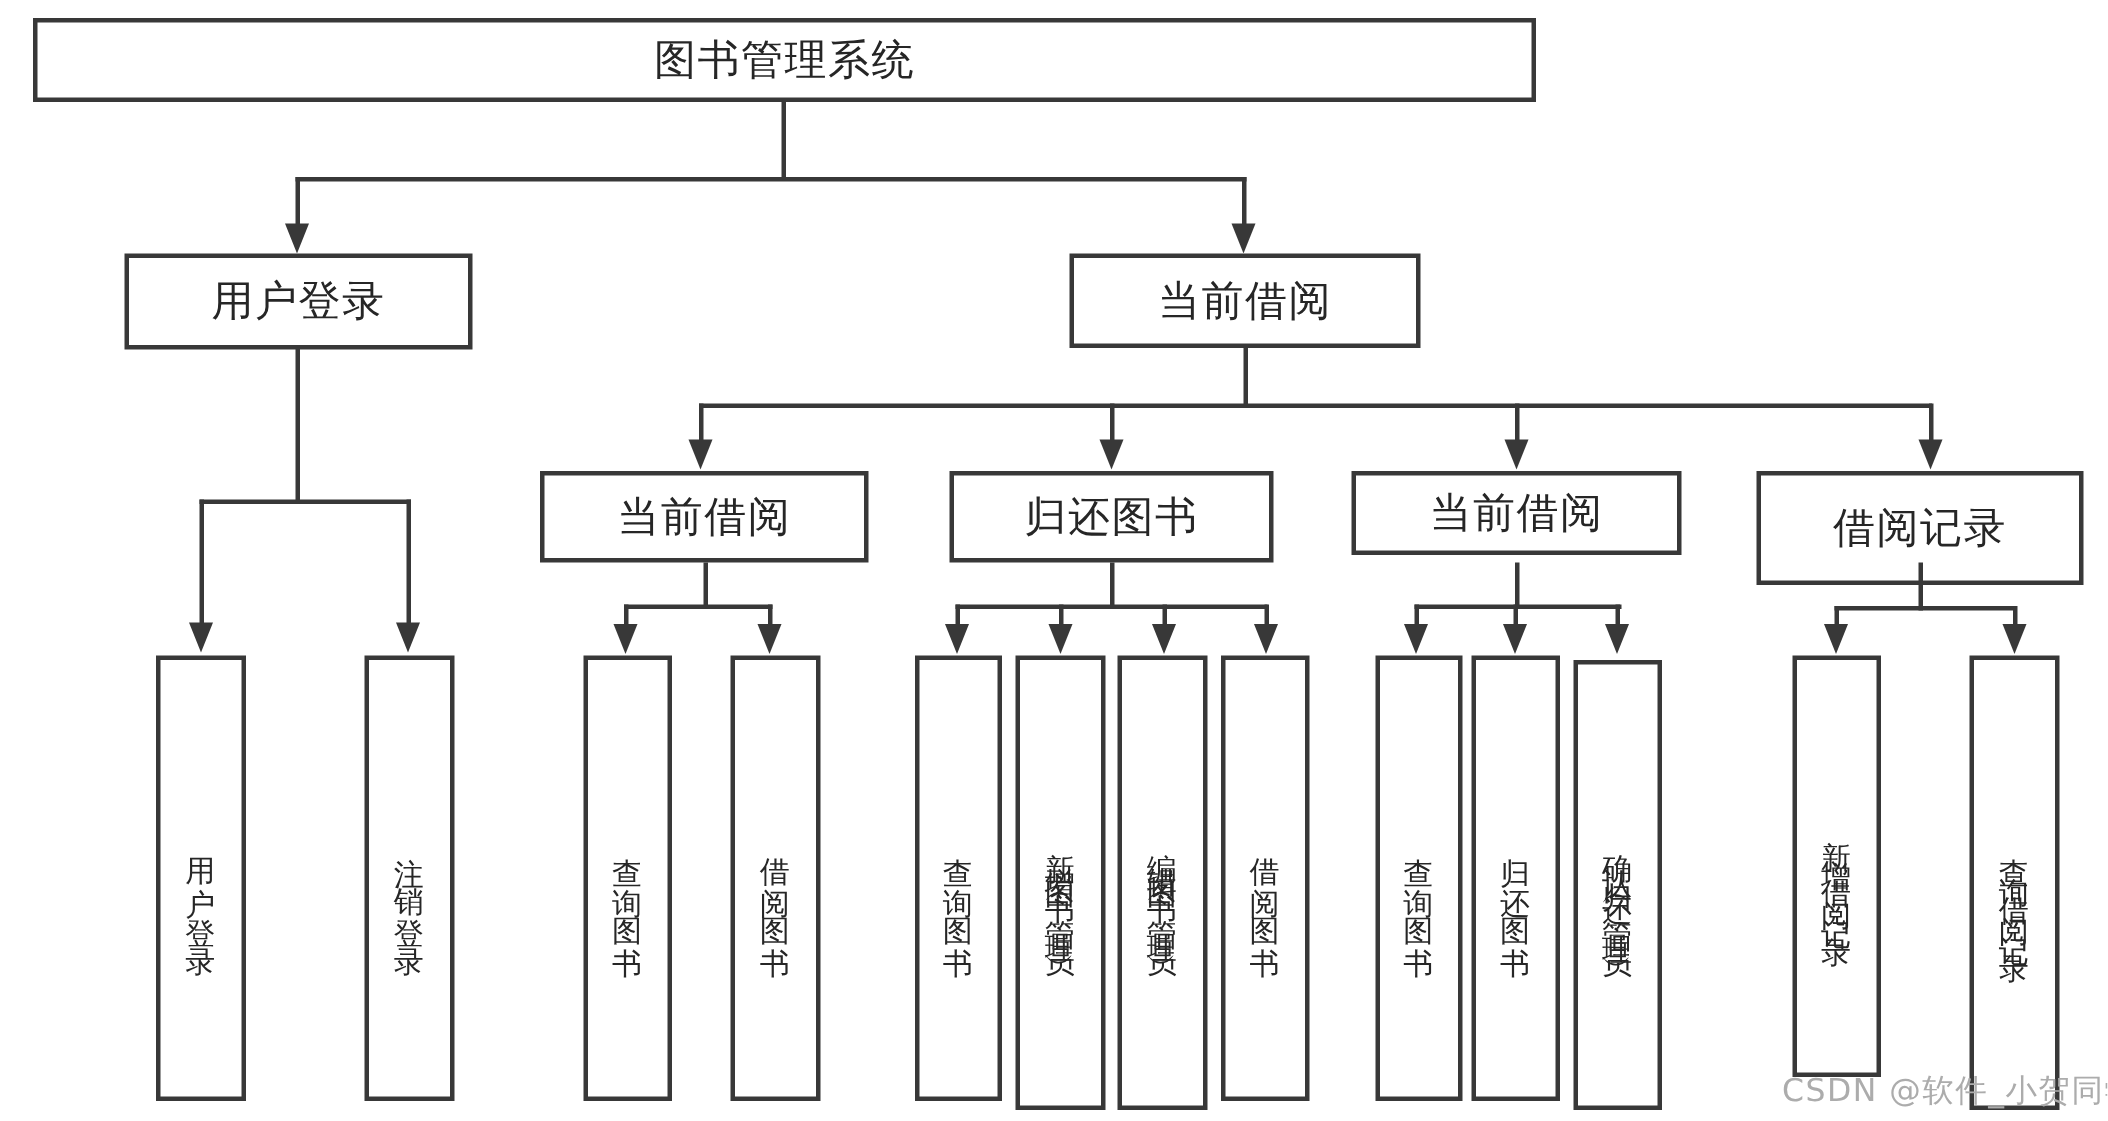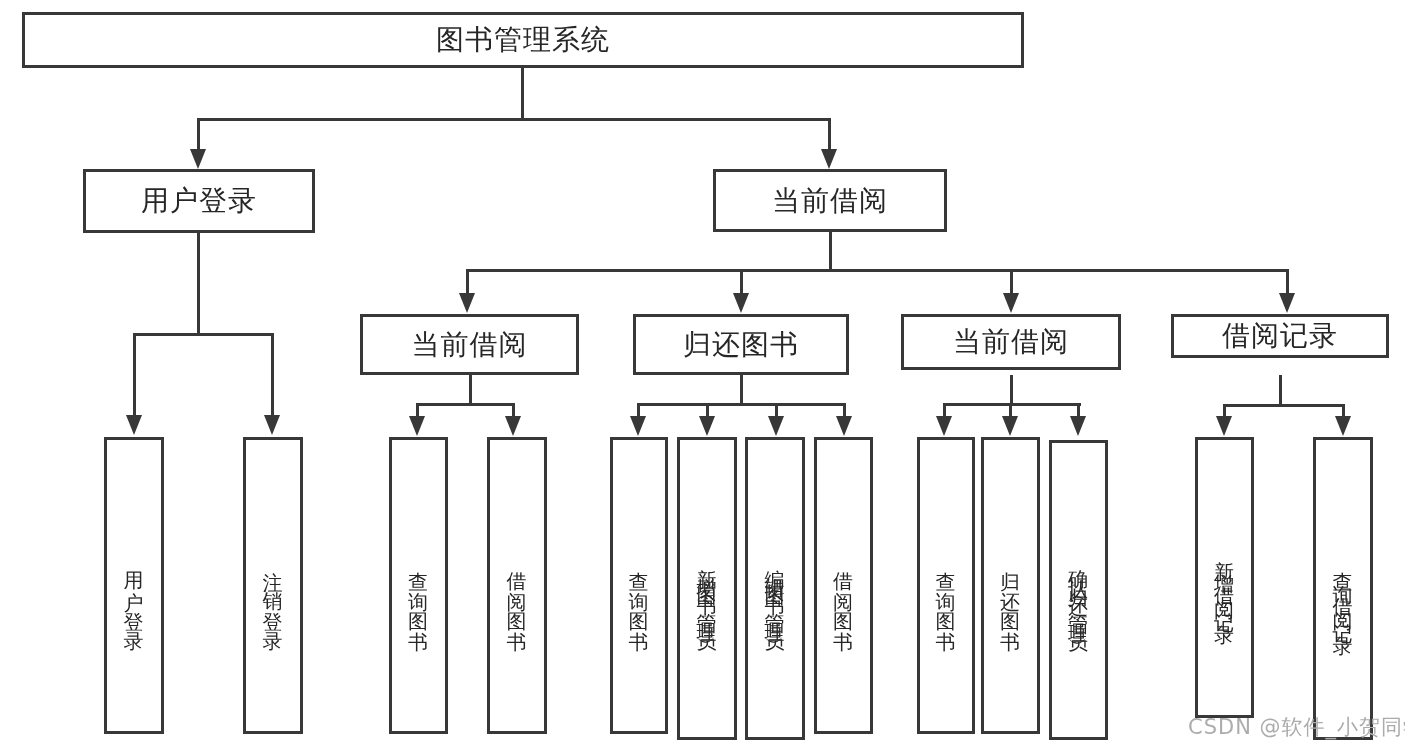--- a/index.html
+++ b/index.html
@@ -62,21 +62,21 @@
   <div class="line" style="left:740px;top:269px;width:3px;height:26px"></div>
   <div class="arrow" style="left:733px;top:293px"></div>
   <div class="line" style="left:1010px;top:269px;width:3px;height:26px"></div>
   <div class="arrow" style="left:1003px;top:293px"></div>
   <div class="line" style="left:1286px;top:269px;width:3px;height:26px"></div>
   <div class="arrow" style="left:1279px;top:293px"></div>
 
   <div class="node hnode" style="left:360px;top:314px;width:219px;height:61px">当前借阅</div>
   <div class="node hnode" style="left:633px;top:314px;width:216px;height:61px">归还图书</div>
   <div class="node hnode" style="left:901px;top:314px;width:220px;height:56px">当前借阅</div>
-  <div class="node hnode" style="left:1171px;top:314px;width:218px;height:44px">借阅记录</div>
+  <div class="node hnode" style="left:1171px;top:314px;width:218px;height:76px">借阅记录</div>
 
   <div class="line" style="left:469px;top:375px;width:3px;height:31px"></div>
   <div class="line" style="left:416px;top:403px;width:99px;height:3px"></div>
   <div class="line" style="left:416px;top:403px;width:3px;height:15px"></div>
   <div class="arrow" style="left:409px;top:416px"></div>
   <div class="line" style="left:512px;top:403px;width:3px;height:15px"></div>
   <div class="arrow" style="left:505px;top:416px"></div>
 
   <div class="line" style="left:740px;top:375px;width:3px;height:31px"></div>
   <div class="line" style="left:637px;top:403px;width:208px;height:3px"></div>

